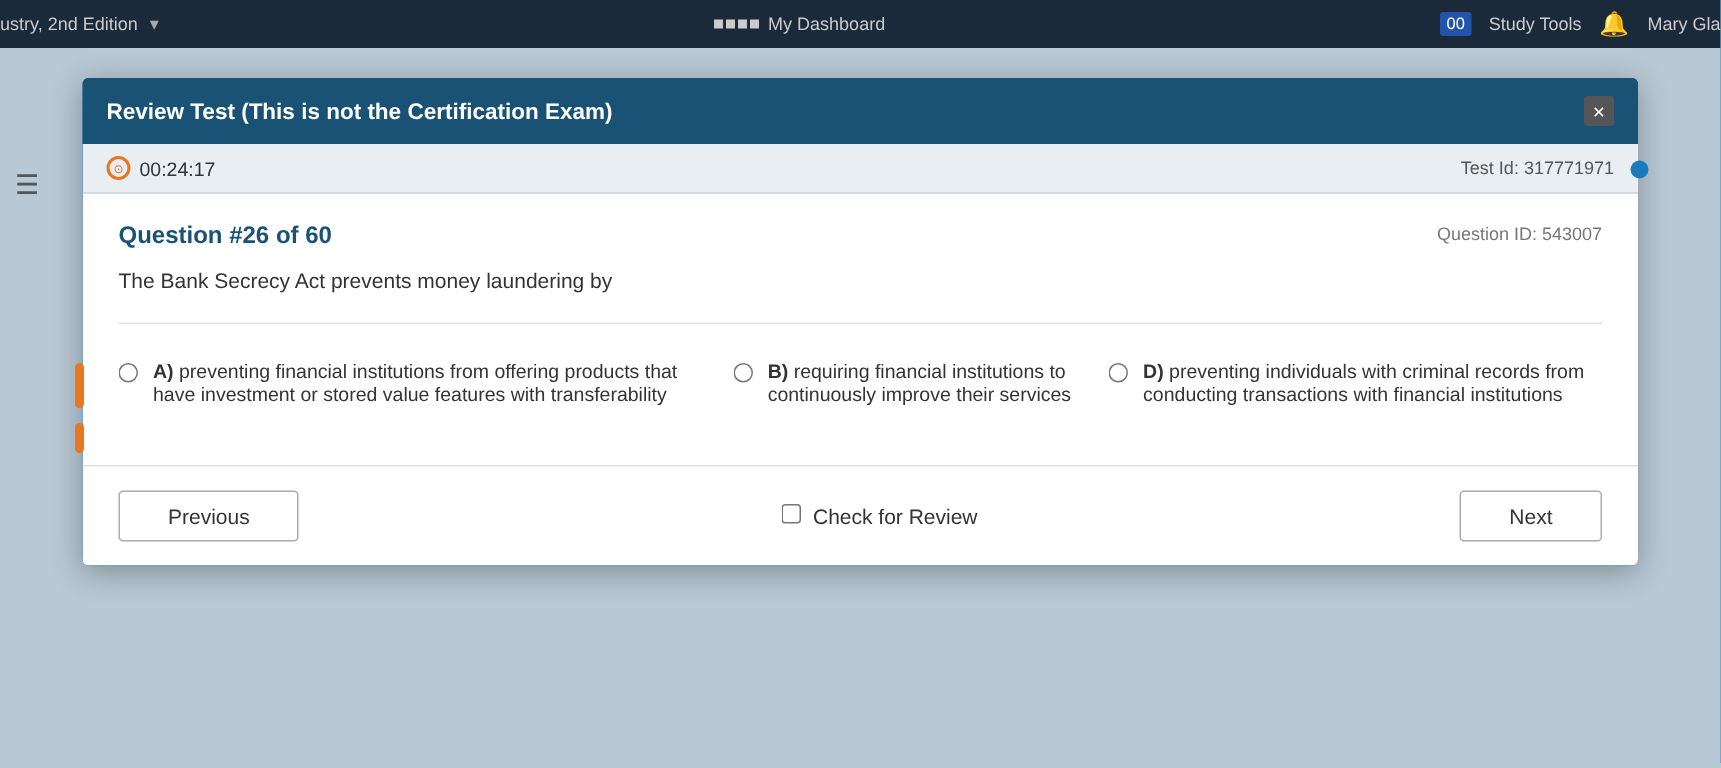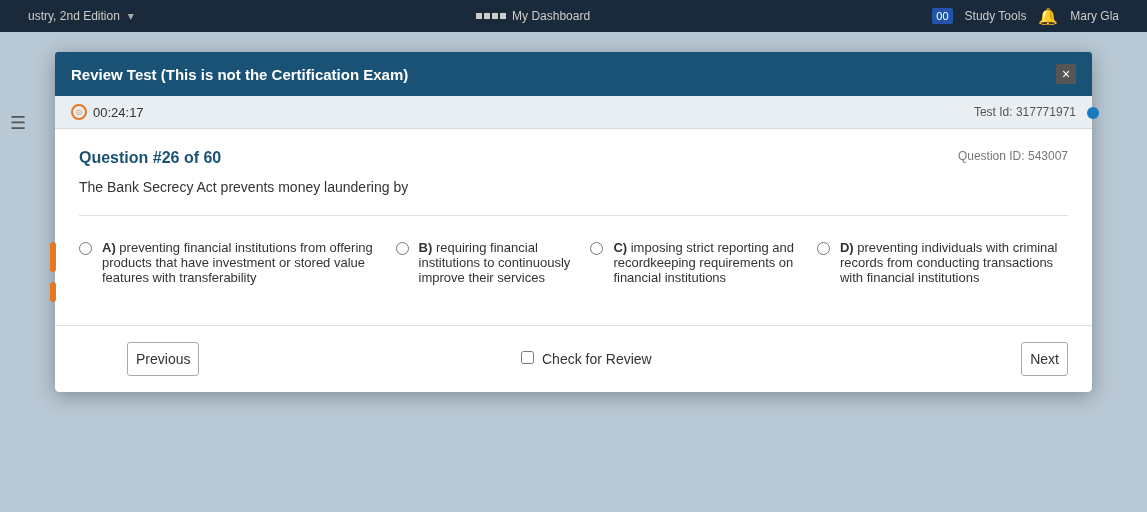--- a/index.html
+++ b/index.html
@@ -11,21 +11,21 @@
       overflow: hidden;
       position: relative;
     }
 
     
     .top-nav {
       background: #1a2a3a;
       height: 32px;
       display: flex;
       justify-content: space-between;
-      padding: 0 28px;
+      padding: 0 0;
       position: absolute;
       top: 0; left: 0; right: 0;
     }
     .top-nav-left {
       color: #ccc;
       font-size: 12px;
       display: flex;
       align-items: center;
       gap: 8px;
     }
@@ -224,26 +224,25 @@
       background: white;
       border-top: 1px solid #e0e0e0;
       display: flex;
       align-items: center;
       justify-content: space-between;
     }
 
     .prev-button, .next-button {
       border: 1px solid #aaa;
       background: white;
-      padding: 8px 8px;
+      padding: 8px 32px;
       font-size: 14px;
       color: #333;
       cursor: pointer;
       border-radius: 3px;
-      margin-left: 48px;
     }
 
     .check-review {
       display: flex;
       align-items: flex-start;
       gap: 8px;
       font-size: 14px;
       color: #333;
     }
     .check-review input[type="checkbox"] {
@@ -313,24 +312,20 @@
         <label class="answer-option">
           <input type="radio" name="answer" style="">
           <span><strong>A)</strong>&nbsp;<span>preventing financial institutions from offering products that have investment or stored value features with transferability</span></span>
         </label>
 
         <label class="answer-option">
           <input type="radio" name="answer" style="">
           <span><strong>B)</strong>&nbsp;<span>requiring financial institutions to continuously improve their services</span></span>
         </label>
 
-        <label class="answer-option">
-          <input type="radio" name="answer" style="">
-          <span><strong>C)</strong>&nbsp;<span>imposing strict reporting and recordkeeping requirements on financial institutions</span></span>
-        </label>
 
         <label class="answer-option">
           <input type="radio" name="answer" style="">
           <span><strong>D)</strong>&nbsp;<span>preventing individuals with criminal records from conducting transactions with financial institutions</span></span>
         </label>
 
       </div>
     </div>
 
     <div class="modal-footer">

